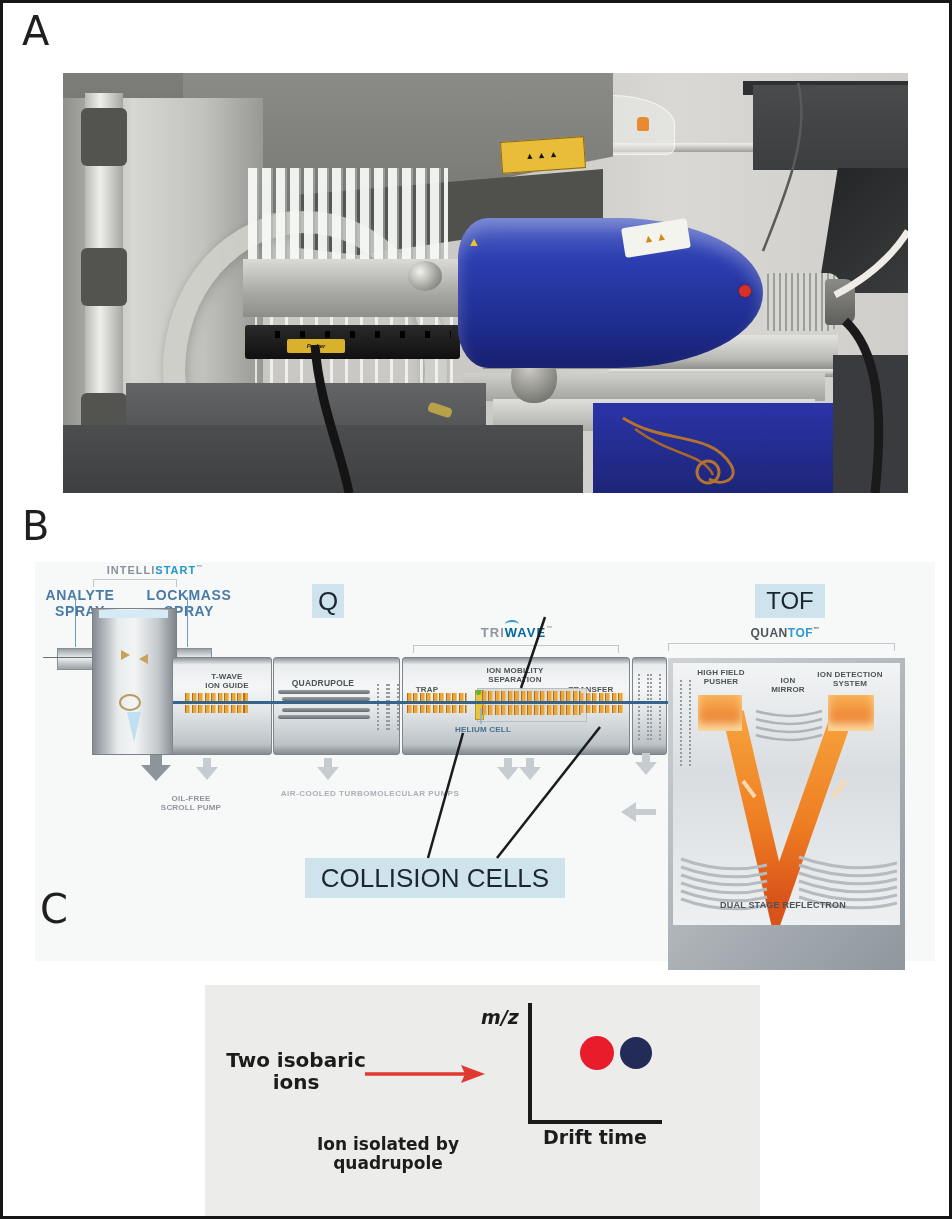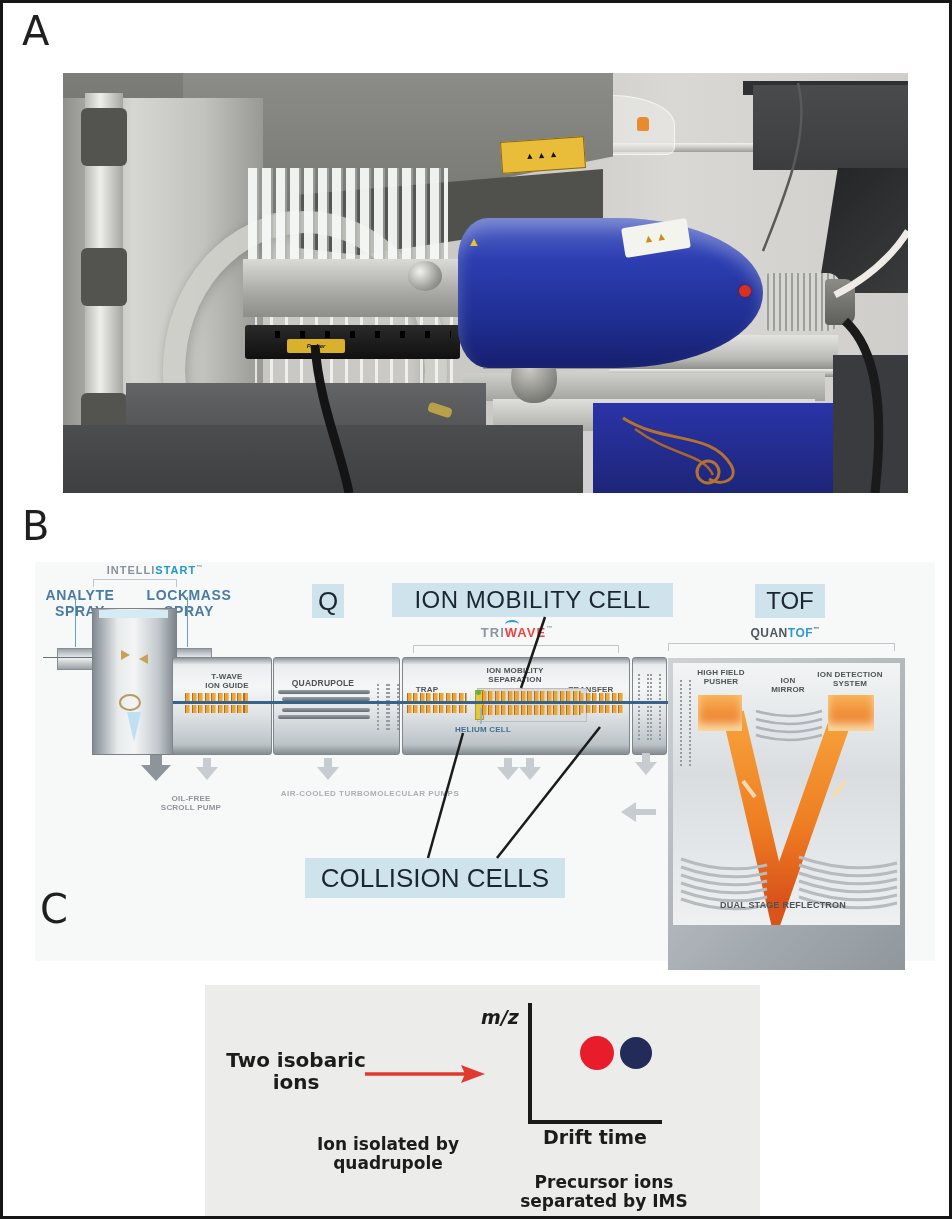--- a/index.html
+++ b/index.html
@@ -107,25 +107,24 @@
     <div class="abs" style="left:55px;top:2px;width:130px;text-align:center;font-size:11px;font-weight:bold;letter-spacing:1px;">
       <span style="color:#8a9199;">INTELLI</span><span style="color:#2396d2;">START</span><span class="sup" style="color:#8a9199;">™</span>
     </div>
     <div class="abs bracket" style="left:58px;top:17px;width:82px;"></div>
     <div class="abs lbl-blue" style="left:2px;top:25px;width:86px;">ANALYTE SPRAY</div>
     <div class="abs lbl-blue" style="left:106px;top:25px;width:96px;">LOCKMASS SPRAY</div>
     <div class="abs" style="left:40px;top:35px;width:1px;height:50px;background:#6f9cbd;"></div>
     <div class="abs" style="left:152px;top:35px;width:1px;height:50px;background:#6f9cbd;"></div>
 
     <div class="abs ann" style="left:277px;top:22px;width:32px;height:34px;font-size:26px;">Q</div>
-    <div class="abs ann" style="left:357px;top:21px;width:281px;height:34px;font-size:24px;letter-spacing:.5px;">ION MOBILITY CELL</div>
     <div class="abs ann" style="left:720px;top:22px;width:70px;height:34px;font-size:24px;">TOF</div>
 
     <div class="abs" style="left:437px;top:63px;width:90px;text-align:center;font-size:13px;font-weight:bold;letter-spacing:1px;">
-      <span style="color:#8e959c;">TRI</span><span style="color:#ef4444;position:relative;">WAVE</span><span class="sup" style="color:#8e959c;">™</span>
+      <span style="color:#8e959c;">TRI</span><span style="color:#0369a1;position:relative;">WAVE</span><span class="sup" style="color:#8e959c;">™</span>
     </div>
     <div class="abs" style="left:470px;top:58px;width:14px;height:7px;border-top:2px solid #2d9ad3;border-radius:50% 50% 0 0;"></div>
     <div class="abs bracket" style="left:378px;top:83px;width:204px;"></div>
     <div class="abs" style="left:700px;top:64px;width:100px;text-align:center;font-size:12px;font-weight:bold;letter-spacing:.5px;">
       <span style="color:#4e565c;">QUAN</span><span style="color:#2d9ad3;">TOF</span><span class="sup" style="color:#4e565c;">™</span>
     </div>
     <div class="abs bracket" style="left:633px;top:81px;width:225px;"></div>
 
     <div class="abs" style="left:22px;top:86px;width:35px;height:20px;background:linear-gradient(180deg,#9aa1a7,#eef0f1 45%,#9aa1a7);border:1px solid #878e94;"></div>
     <div class="abs" style="left:140px;top:86px;width:35px;height:20px;background:linear-gradient(180deg,#9aa1a7,#eef0f1 45%,#9aa1a7);border:1px solid #878e94;"></div>
@@ -256,17 +255,15 @@
     <div class="abs ctext" style="left:272px;top:22px;width:46px;font-size:19px;font-style:italic;">m/z</div>
     <div class="abs" style="left:323px;top:18px;width:3.5px;height:120px;background:#1a1a1a;"></div>
     <div class="abs" style="left:323px;top:135px;width:134px;height:3.5px;background:#1a1a1a;"></div>
 
     <div class="abs" style="left:375px;top:51px;width:34px;height:34px;border-radius:50%;background:#e81c2a;"></div>
     <div class="abs" style="left:415px;top:52px;width:32px;height:32px;border-radius:50%;background:#232b58;"></div>
 
     <div class="abs ctext" style="left:323px;top:142px;width:134px;font-size:19px;">Drift time</div>
     <div class="abs ctext" style="left:103px;top:150px;width:160px;font-size:17px;text-align:center;">Ion isolated by
 quadrupole</div>
-    <div class="abs ctext" style="left:309px;top:188px;width:180px;font-size:17px;">Precursor ions
-separated by IMS</div>
   </div>
 
 </div>
 
 </body></html>

